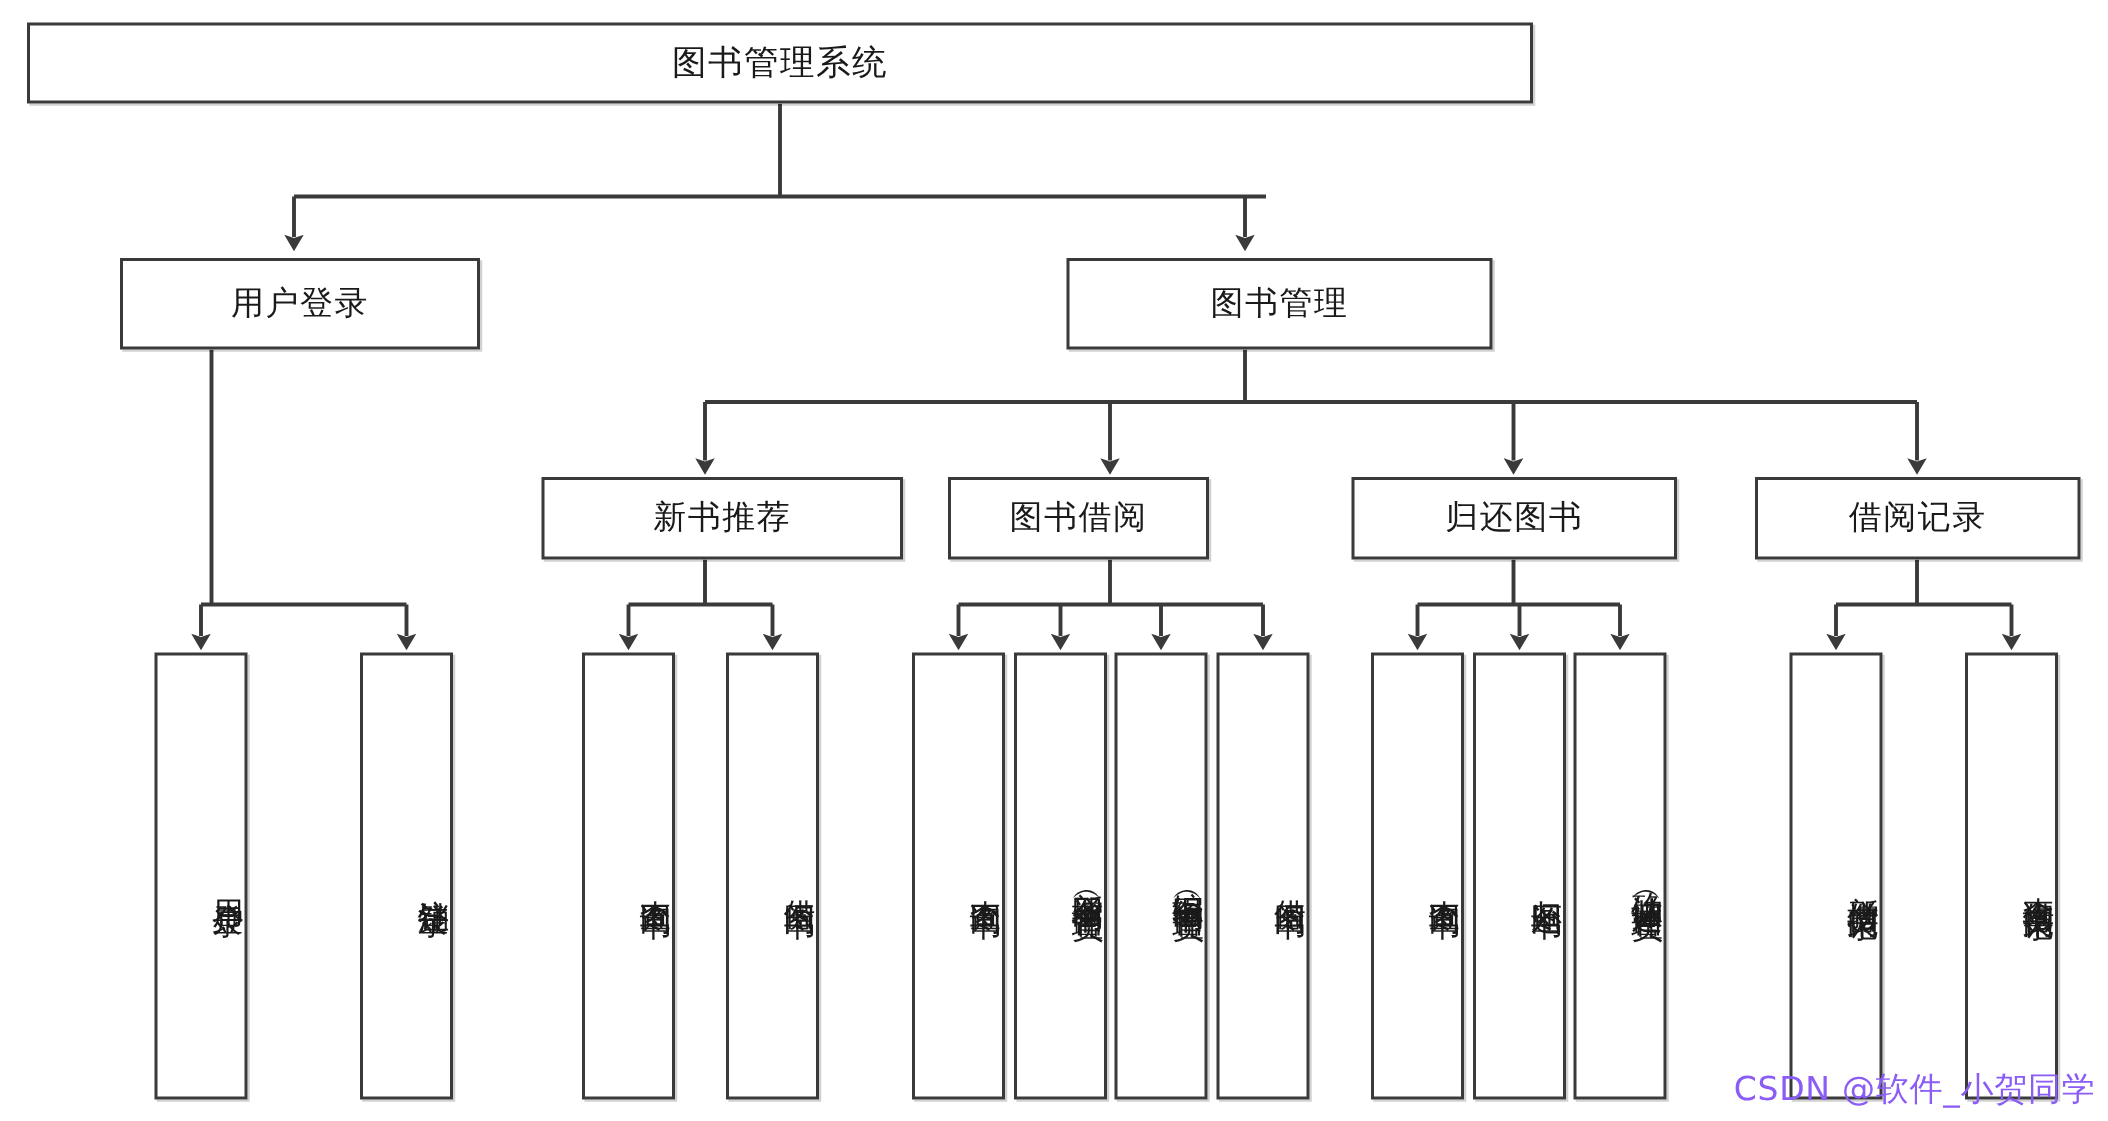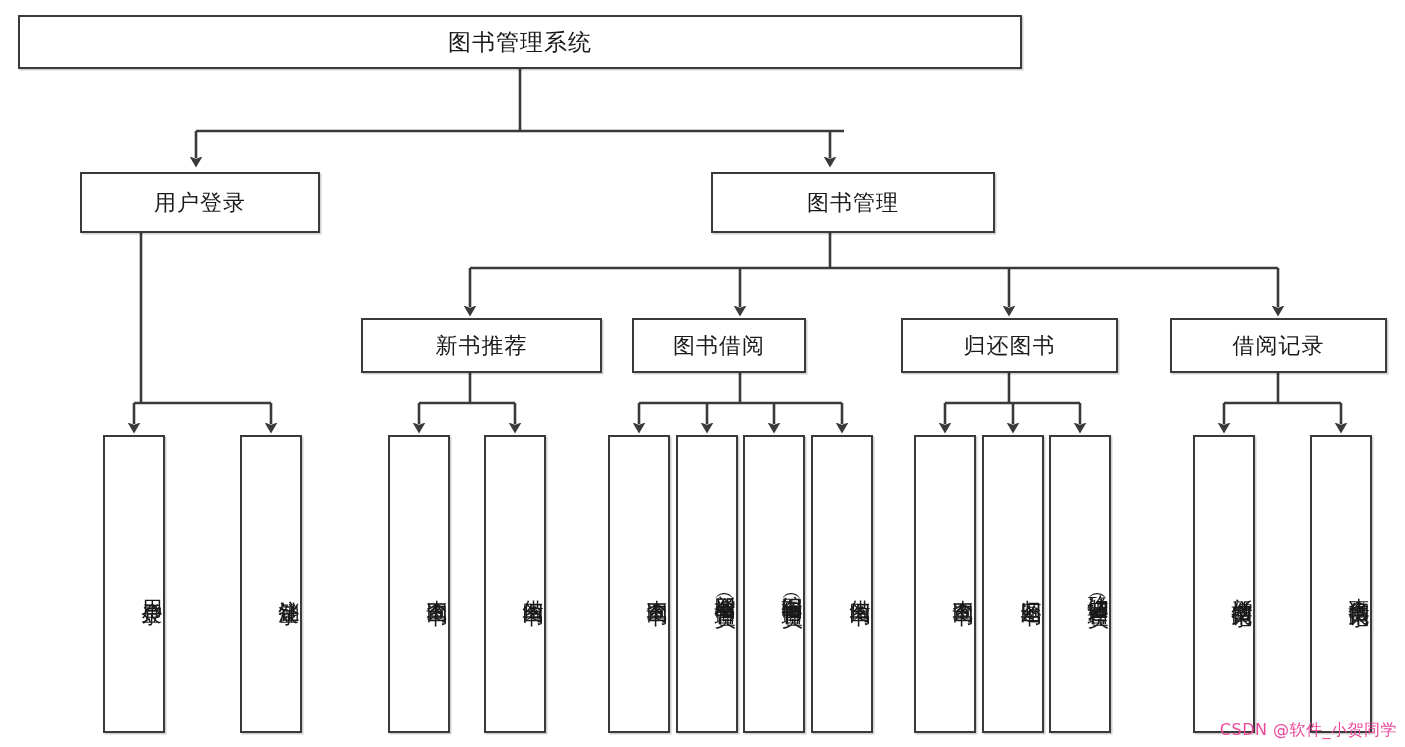--- a/index.html
+++ b/index.html
@@ -56,22 +56,22 @@
   .node.vert .vlabel {
     writing-mode: vertical-rl;
     text-orientation: upright;
     white-space: nowrap;
     line-height: 1.05;
   }
   .watermark {
     position: absolute;
     right: 8px;
     bottom: 6px;
-    font-size: 16px;
-    color: #ec4899;
+    font-size: 22px;
+    color: #8b5cf6;
     letter-spacing: 0.5px;
     white-space: nowrap;
     user-select: none;
   }
 </style>
 </head>
 <body>
 
 <div id="canvas">
 

